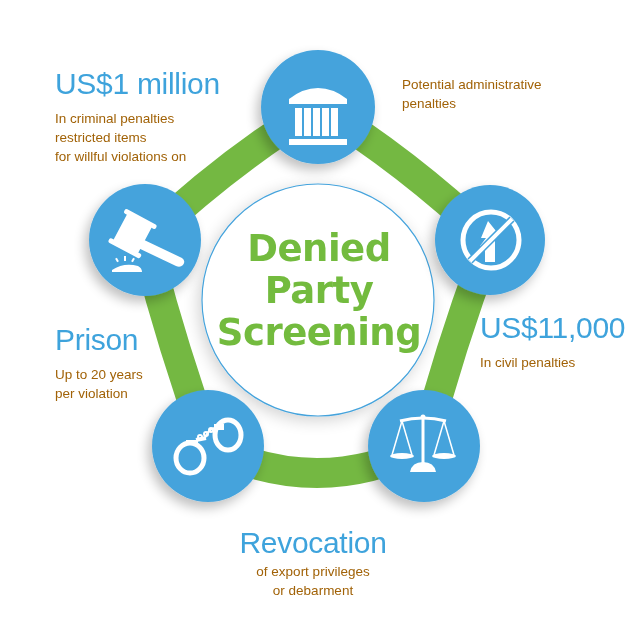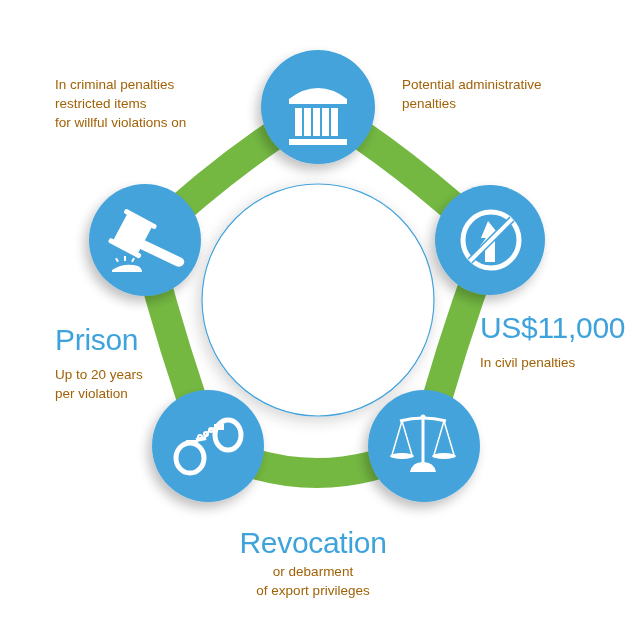--- a/index.html
+++ b/index.html
@@ -118,22 +118,28 @@
         <rect x="114" y="248" width="36" height="5" rx="2"></rect>
       </g>
       <path d="M140,238 L182,258 Q186,261 183,265 Q180,268 176,266 L134,246 Z"></path>
       <path d="M112,270 Q124,262 138,266 Q142,268 142,272 L112,272 Z"></path>
       <rect x="124" y="256" width="2" height="5"></rect>
       <rect x="116" y="258" width="2" height="4" transform="rotate(-30 117 260)"></rect>
       <rect x="132" y="258" width="2" height="4" transform="rotate(30 133 260)"></rect>
     </g>
   </svg>
 
+  <div class="center-title">
+    <div>Denied</div>
+    <div>Party</div>
+    <div>Screening</div>
+  </div>
 
   <div class="label" style="left:55px; top:67px;">
+    <div class="head">US$1 million</div>
     <div class="sub">
       <div>In criminal penalties</div>
       <div>restricted items</div>
       <div>for willful violations on</div>
     </div>
   </div>
 
   <div class="label" style="left:402px; top:67px;">
     <div class="sub">
       <div>Potential administrative</div>
@@ -152,18 +158,18 @@
     <div class="head">Prison</div>
     <div class="sub">
       <div>Up to 20 years</div>
       <div>per violation</div>
     </div>
   </div>
 
   <div class="label" style="left:218px; top:506px; width:190px; text-align:center;margin-top:20px;">
     <div class="head">Revocation</div>
     <div class="sub" style="margin-top:2px;">
+      <div>of export privileges</div>
       <div>or debarment</div>
-      <div>of export privileges</div>
     </div>
   </div>
 
 </div>
 
 </body></html>

